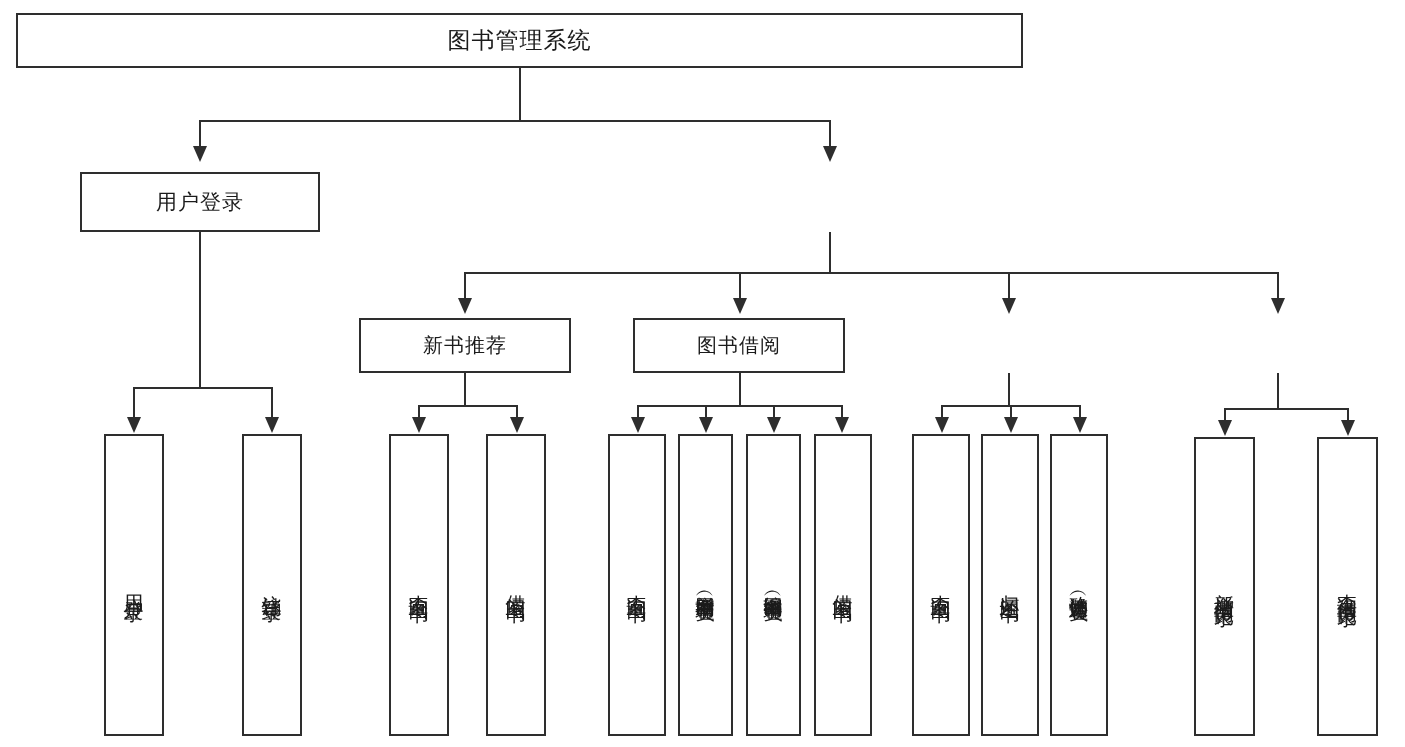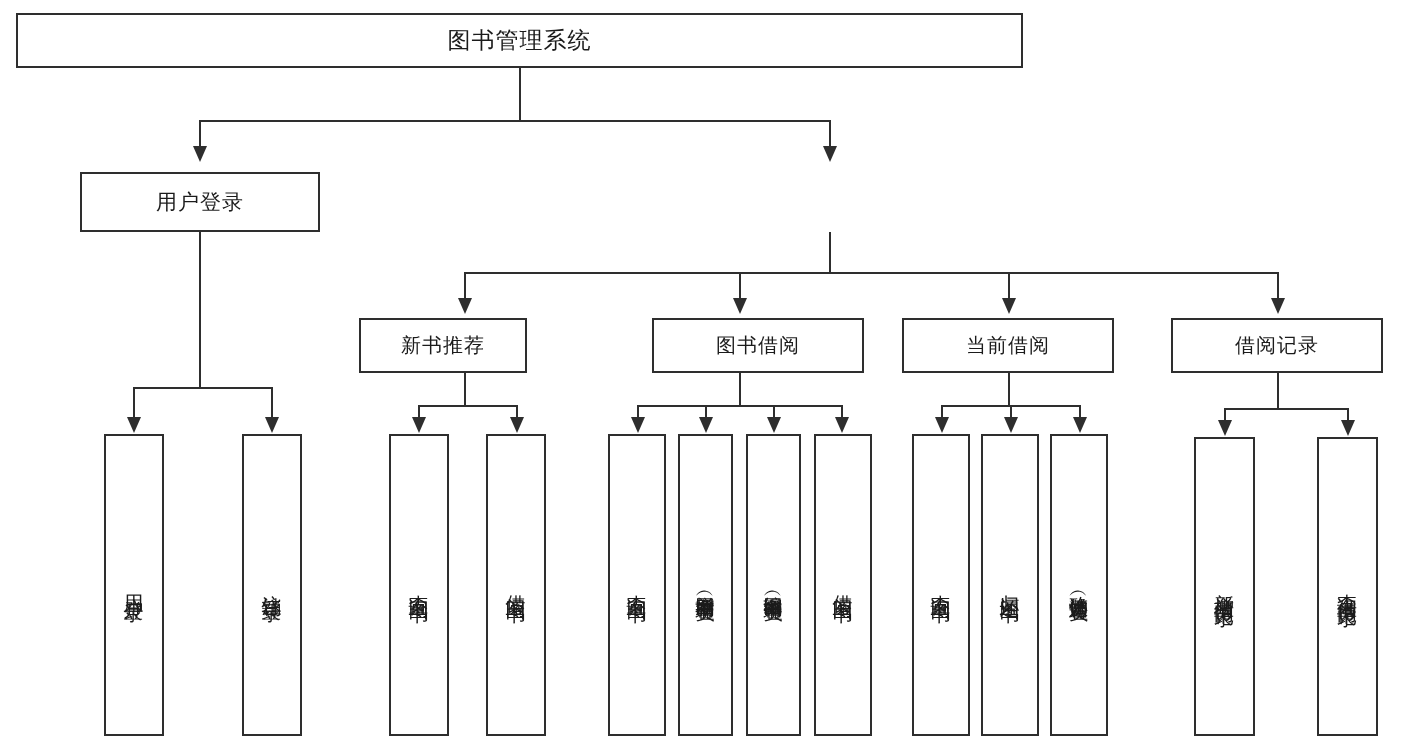--- a/index.html
+++ b/index.html
@@ -136,31 +136,25 @@
 
   <div class="ln v" style="left:739px; top:272px; height:28px;"></div>
   <div class="arrow" style="left:733px; top:298px;"></div>
 
   <div class="ln v" style="left:1008px; top:272px; height:28px;"></div>
   <div class="arrow" style="left:1002px; top:298px;"></div>
 
   <div class="ln v" style="left:1277px; top:272px; height:28px;"></div>
   <div class="arrow" style="left:1271px; top:298px;"></div>
 
-  <div class="node lvl2" style="left:359px; top:318px; width:168px; height:55px;text-align:right;">
+  <div class="node lvl2" style="left:359px; top:318px; width:212px; height:55px;text-align:right;">
     <span>新书推荐</span>
   </div>
-  <div class="node lvl2" style="left:633px; top:318px; width:212px; height:55px;margin-left:19px;">
+  <div class="node lvl2" style="left:633px; top:318px; width:212px; height:55px;">
     <span>图书借阅</span>
-  </div>
-  <div class="node lvl2" style="left:902px; top:318px; width:212px; height:55px;">
-    <span>当前借阅</span>
-  </div>
-  <div class="node lvl2" style="left:1171px; top:318px; width:212px; height:55px;">
-    <span>借阅记录</span>
   </div>
 
   <div class="ln v" style="left:464px; top:373px; height:32px;"></div>
   <div class="ln h" style="left:418px; top:405px; width:100px;"></div>
   <div class="ln v" style="left:418px; top:405px; height:14px;"></div>
   <div class="arrow" style="left:412px; top:417px;"></div>
   <div class="ln v" style="left:516px; top:405px; height:14px;"></div>
   <div class="arrow" style="left:510px; top:417px;"></div>
 
   <div class="node leaf" style="left:389px; top:434px; width:60px; height:302px;">

